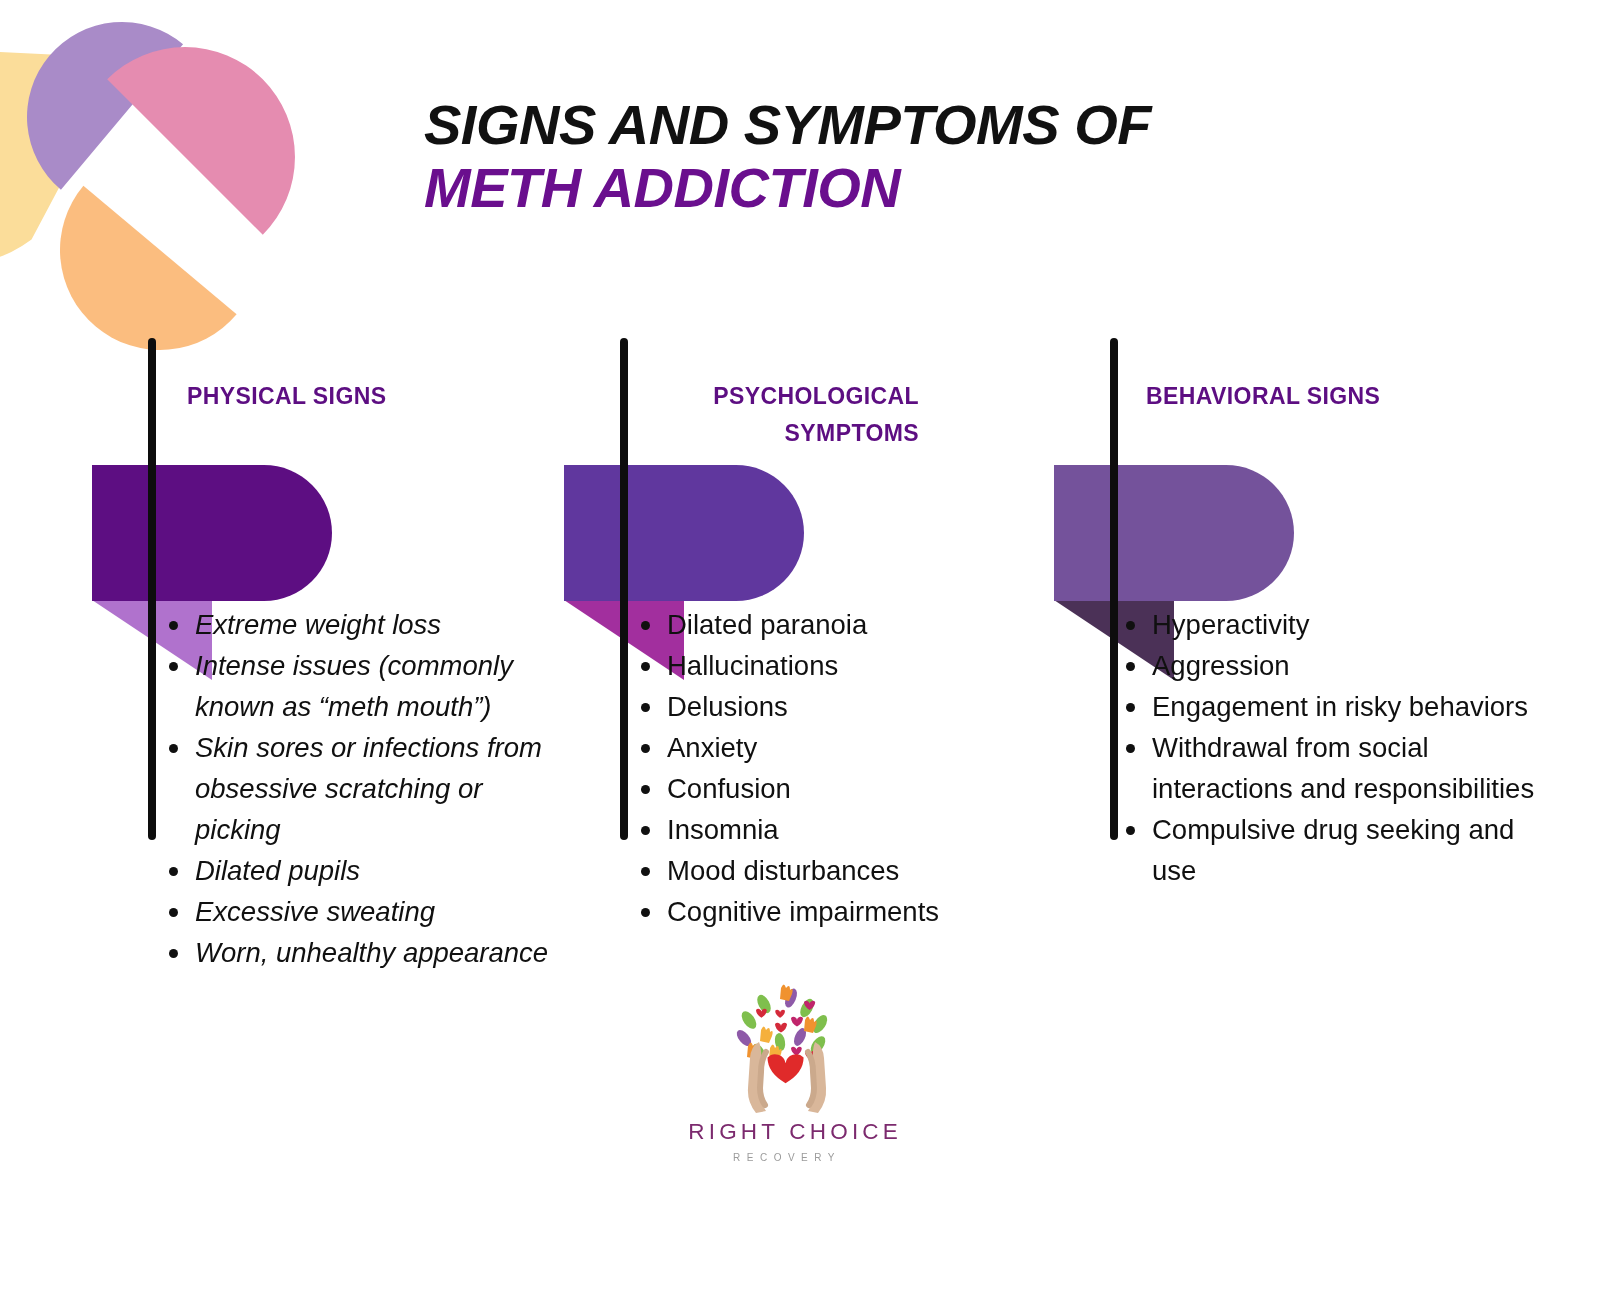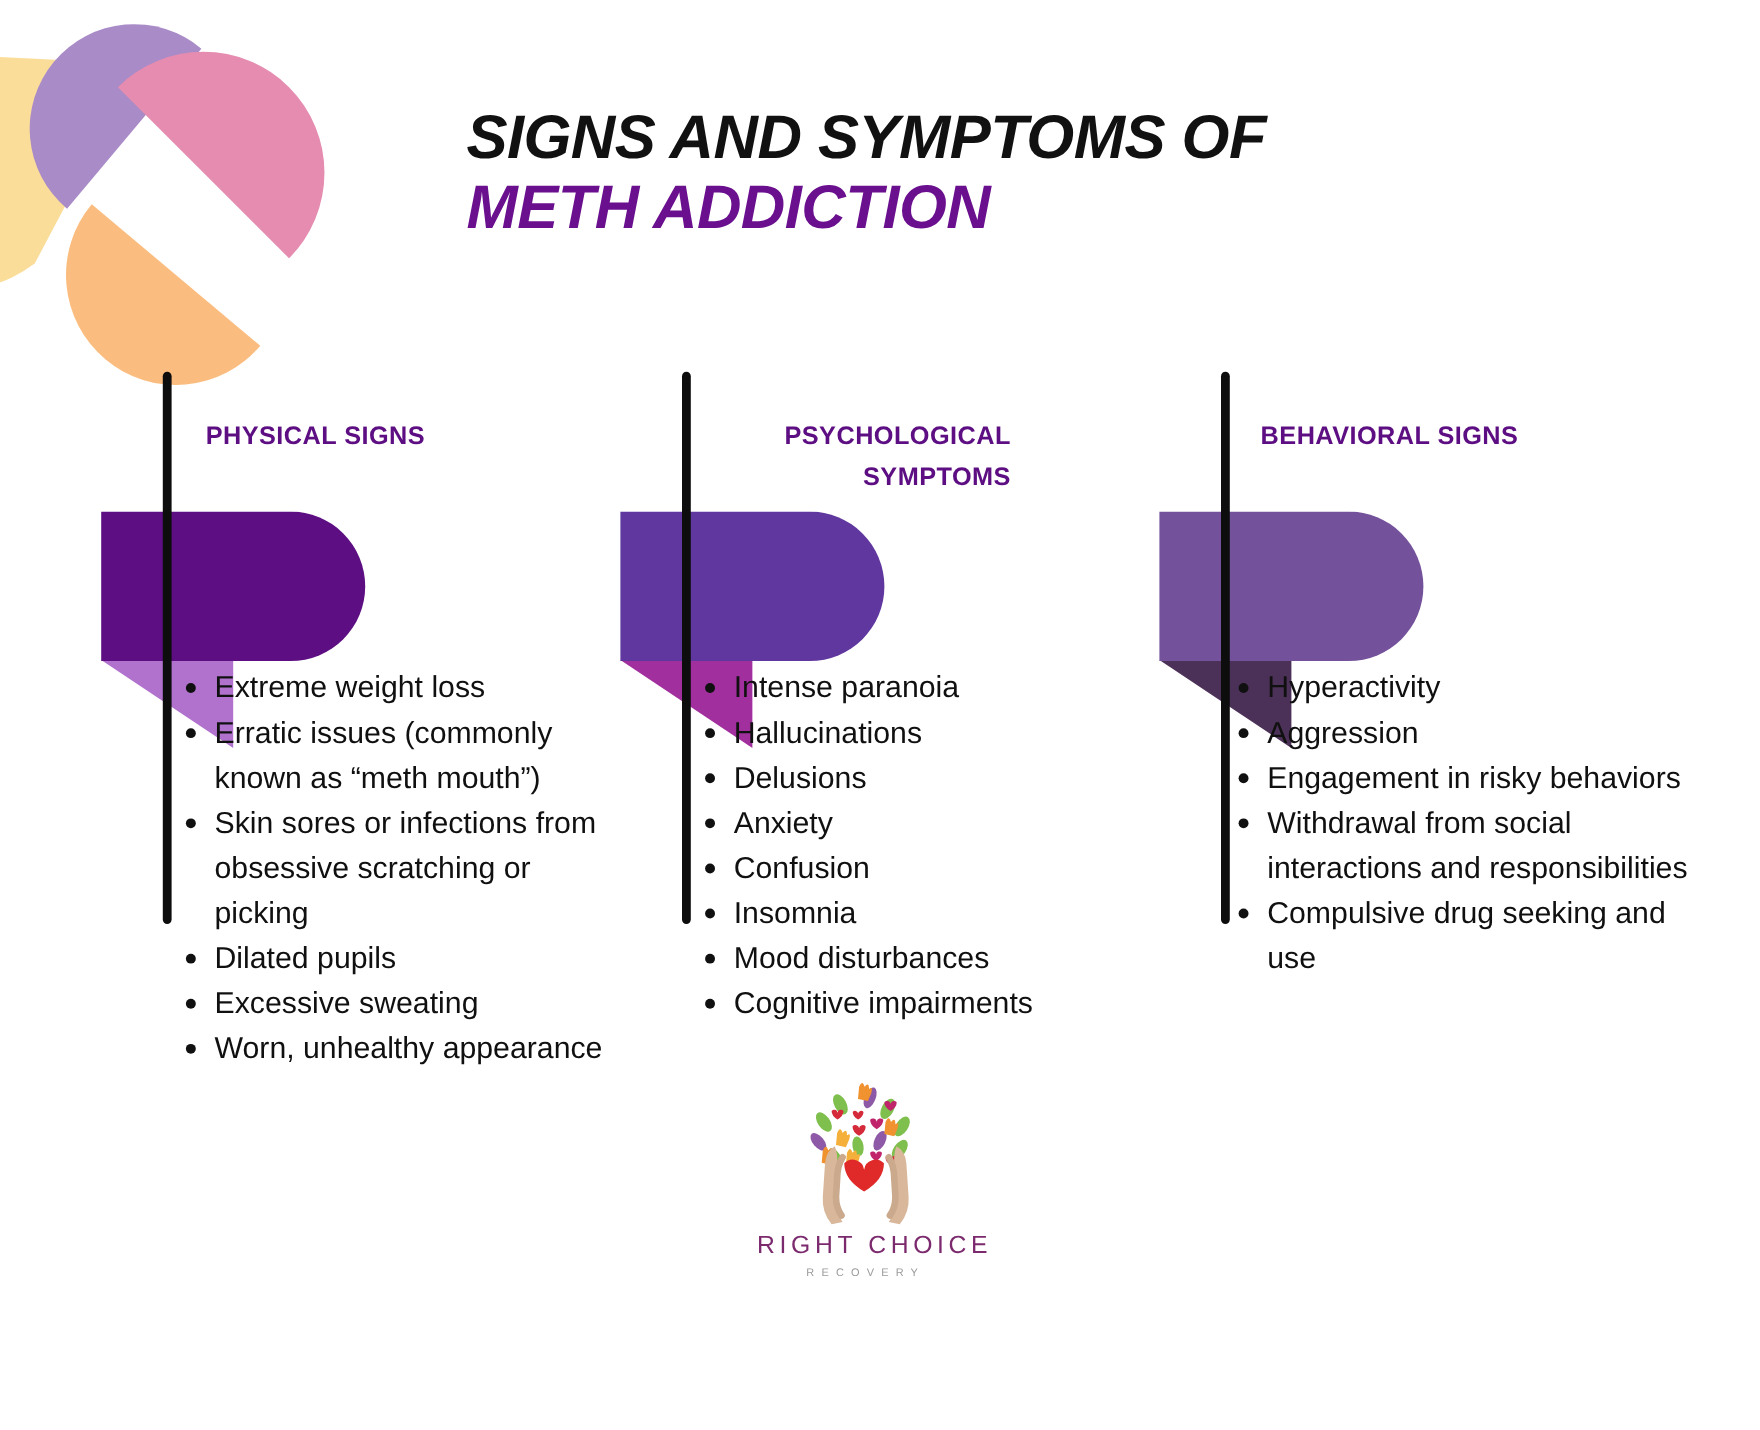--- a/index.html
+++ b/index.html
@@ -115,21 +115,21 @@
   .bullets li::before {
     content: "";
     position: absolute;
     left: -26px;
     top: 17px;
     width: 9px;
     height: 9px;
     border-radius: 50%;
     background: #101010;
   }
-  .col-1 .bullets { width: 380px; }
+  .col-1 .bullets { width: 380px; font-style: italic; }
   .col-2 .bullets { width: 380px; }
   .col-3 .bullets { left: 70px; width: 400px; }
 
   
   .logo-block {
     position: absolute;
     left: 672px;
     top: 980px;
     width: 230px;
     text-align: center;
@@ -173,37 +173,37 @@
 
   <div class="column col-1">
     <div class="vline"></div>
     <div class="col-head">PHYSICAL SIGNS</div>
     <svg class="badge-wrap" viewBox="0 0 270 215" xmlns="http://www.w3.org/2000/svg">
       <path d="M 8 135 L 128 135 L 128 215 Z" fill="#b072cd"></path>
       <path d="M 8 0 L 180 0 A 68 68 0 0 1 180 136 L 8 136 Z" fill="#5d0e82"></path>
     </svg>
     <ul class="bullets">
       <li>Extreme weight loss</li>
-      <li>Erratic issues (commonly known as “meth mouth”)</li>
+      <li>Intense issues (commonly known as “meth mouth”)</li>
       <li>Skin sores or infections from obsessive scratching or picking</li>
       <li>Dilated pupils</li>
       <li>Excessive sweating</li>
       <li>Worn, unhealthy appearance</li>
     </ul>
   </div>
 
   <div class="column col-2">
     <div class="vline"></div>
     <div class="col-head">PSYCHOLOGICAL SYMPTOMS</div>
     <svg class="badge-wrap" viewBox="0 0 270 215" xmlns="http://www.w3.org/2000/svg">
       <path d="M 8 135 L 128 135 L 128 215 Z" fill="#a22f9e"></path>
       <path d="M 8 0 L 180 0 A 68 68 0 0 1 180 136 L 8 136 Z" fill="#60379e"></path>
     </svg>
     <ul class="bullets">
-      <li>Intense paranoia</li>
+      <li>Dilated paranoia</li>
       <li>Hallucinations</li>
       <li>Delusions</li>
       <li>Anxiety</li>
       <li>Confusion</li>
       <li>Insomnia</li>
       <li>Mood disturbances</li>
       <li>Cognitive impairments</li>
     </ul>
   </div>
 

